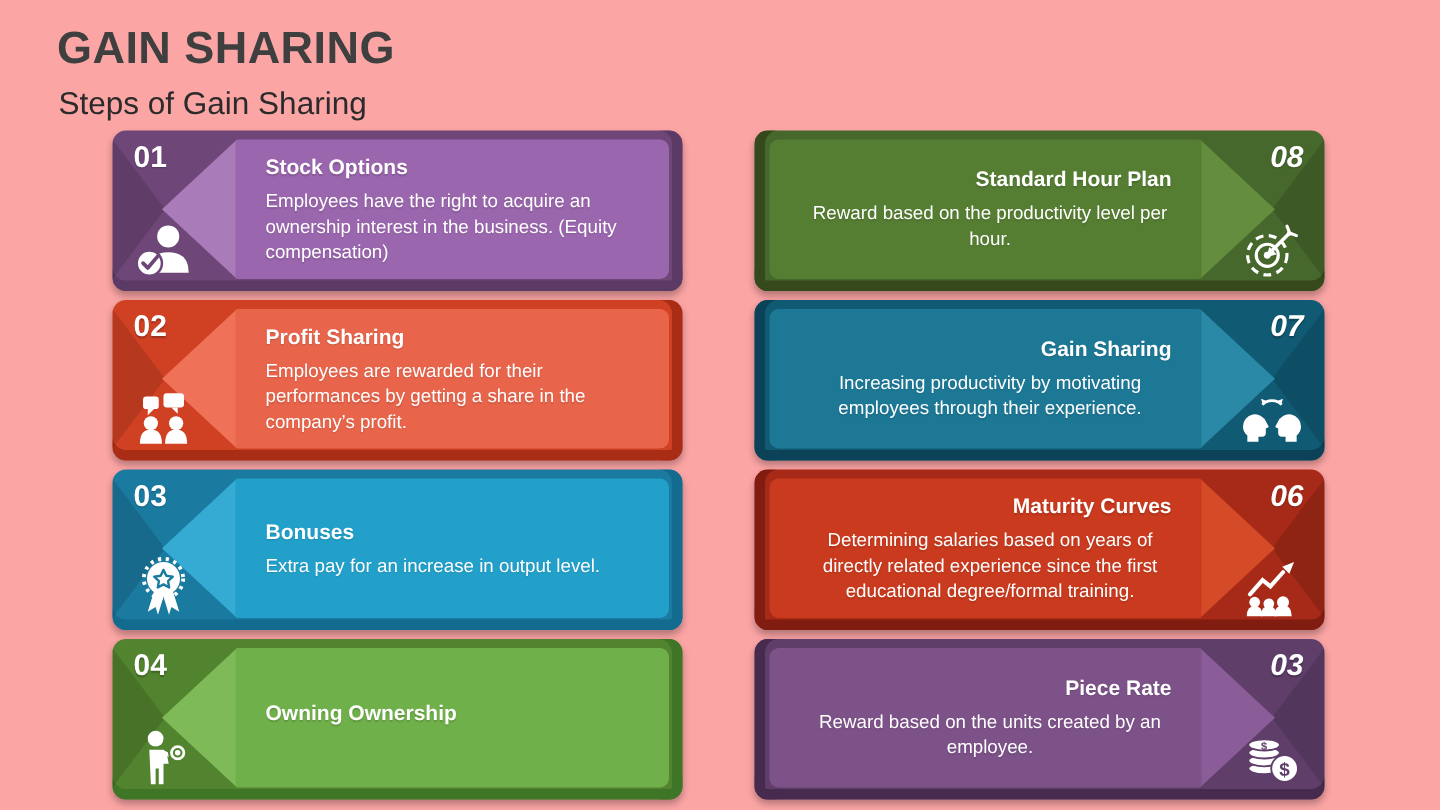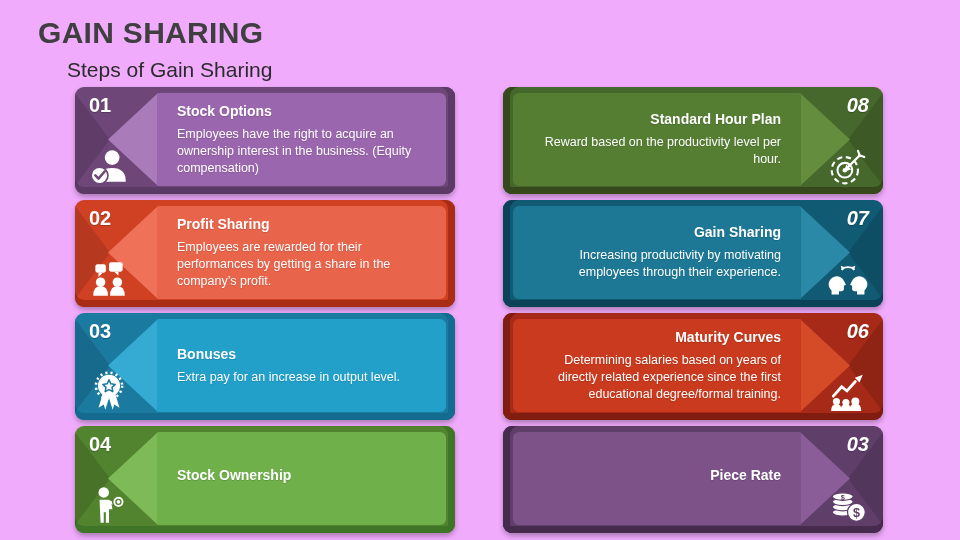--- a/index.html
+++ b/index.html
@@ -10,21 +10,21 @@
     font-family:"Liberation Sans", sans-serif;
     overflow:hidden;
   }
   .slide-title{
     position:absolute;left:38px;top:16px;
     font-size:30px;font-weight:bold;color:#3f3f3f;
     letter-spacing:.3px;
   }
   .slide-subtitle{
     position:absolute;left:39px;top:58px;
-    font-size:21px;color:#2b2b2b;margin-left:28px;
+    font-size:21px;color:#2b2b2b;
   }
   .columns{
     position:absolute;left:75px;top:87px;
     display:flex;gap:48px;
   }
   .col{display:flex;flex-direction:column;gap:6px;width:380px;}
   .card{
     position:relative;width:380px;height:107px;
     background:var(--dark);
     border-radius:9px;
@@ -43,37 +43,37 @@
   .tri{position:absolute;top:6px;bottom:8px;width:50px;background:var(--light);}
   .card.left  .tri{left:33px; clip-path:polygon(100% 0,100% 100%,0 50%);}
   .card.right .tri{right:33px;clip-path:polygon(0 0,0 100%,100% 50%);}
   .panel{
     position:absolute;top:6px;bottom:8px;
     background:var(--panel);
     display:flex;flex-direction:column;justify-content:center;
     color:#fff;
   }
   .card.left  .panel{left:82px;right:9px;border-radius:2px 6px 6px 2px;padding:0 26px 0 20px;align-items:flex-start;text-align:left;}
-  .card.right .panel{right:82px;left:10px;border-radius:6px 2px 2px 6px;padding:0 20px 0 26px;align-items:flex-end;text-align:right;}
+  .card.right .panel{right:82px;left:10px;border-radius:6px 2px 2px 6px;padding:0 20px 0 26px;align-items:flex-end;text-align:center;}
   .card-title{font-size:14px;font-weight:bold;margin-bottom:7px;text-shadow:0 1px 1px rgba(0,0,0,.15);}
   .card-body{font-size:12.5px;line-height:1.36;max-width:250px;text-shadow:0 1px 1px rgba(0,0,0,.12);}
   .num{
     position:absolute;top:7px;z-index:3;
     font-size:20px;font-weight:bold;color:#fff;
     text-shadow:0 1px 1px rgba(0,0,0,.25);
   }
   .card.left .num{left:14px;} .card.right .num{right:14px;font-style:italic;}
   .icon{position:absolute;bottom:7px;width:42px;height:42px;z-index:3;}
   .card.left .icon{left:13px;} .card.right .icon{right:14px;}
   .icon svg{width:100%;height:100%;display:block;}
 </style>
 </head>
 <body>
 
-<div class="slide" style="background: #f0abfc;">
+<div class="slide" style="background: #fca5a5;">
   <div class="slide-title" style="color: rgb(63, 63, 63);">GAIN SHARING</div>
   <div class="slide-subtitle">Steps of Gain Sharing</div>
 
   <div class="columns">
 
     <div class="col">
 
       <div class="card left" style="--edge: #5b3a65; --dark: #6e4778; --panel: #9a66ad; --light: #a97bb9;">
         <div class="chev"></div>
         <div class="tri"></div>
@@ -130,21 +130,21 @@
             <circle cx="20" cy="14" r="10.5" fill="#fff"></circle>
             <path d="M20 8.5 L21.8 12.2 L25.9 12.8 L22.9 15.6 L23.6 19.7 L20 17.7 L16.4 19.7 L17.1 15.6 L14.1 12.8 L18.2 12.2 Z" fill="none" stroke="var(--dark)" stroke-width="1.5" stroke-linejoin="round"></path>
           </svg>
         </div>
       </div>
 
       <div class="card left" style="--edge: #3f7526; --dark: #52842f; --panel: #70b04a; --light: #7eba58;">
         <div class="chev"></div>
         <div class="tri"></div>
         <div class="panel">
-          <div class="card-title">Stock Ownership</div>
+          <div class="card-title">Owning Ownership</div>
         </div>
         <div class="num">04</div>
         <div class="icon">
           <svg viewBox="0 0 40 40">
             <circle cx="15" cy="8" r="5" fill="#fff"></circle>
             <path d="M11 15 h8 c2 0 3 1.5 3.3 3.5 l1 5.5 h-3.3 v13 h-3 v-10 h-2 v10 h-3 z" fill="#fff"></path>
             <path d="M20 17 l6 2" stroke="#fff" stroke-width="2.5" stroke-linecap="round"></path>
             <circle cx="29" cy="17" r="5.5" fill="#fff" stroke="var(--dark)" stroke-width="1.4"></circle>
             <circle cx="29" cy="17" r="2.4" fill="none" stroke="var(--dark)" stroke-width="1.3"></circle>
           </svg>
@@ -214,20 +214,21 @@
             <path d="M21.5 38 q0-7 5.5-7 q5.5 0 5.5 7 z" fill="#fff"></path>
           </svg>
         </div>
       </div>
 
       <div class="card right" style="--edge: #462b4e; --dark: #5f3e6a; --panel: #7d5289; --light: #8a5d99;">
         <div class="chev"></div>
         <div class="tri"></div>
         <div class="panel">
           <div class="card-title">Piece Rate</div>
+          <div class="card-body">Reward based on the units created by an employee.</div>
         </div>
         <div class="num">03</div>
         <div class="icon">
           <svg viewBox="0 0 40 40">
             <g fill="#fff" stroke="var(--dark)" stroke-width="1.2">
               <ellipse cx="15" cy="27" rx="10" ry="3.6"></ellipse>
               <ellipse cx="15" cy="22" rx="10" ry="3.6"></ellipse>
               <ellipse cx="15" cy="17" rx="10" ry="3.6"></ellipse>
               <ellipse cx="15" cy="12" rx="10" ry="3.6"></ellipse>
             </g>

